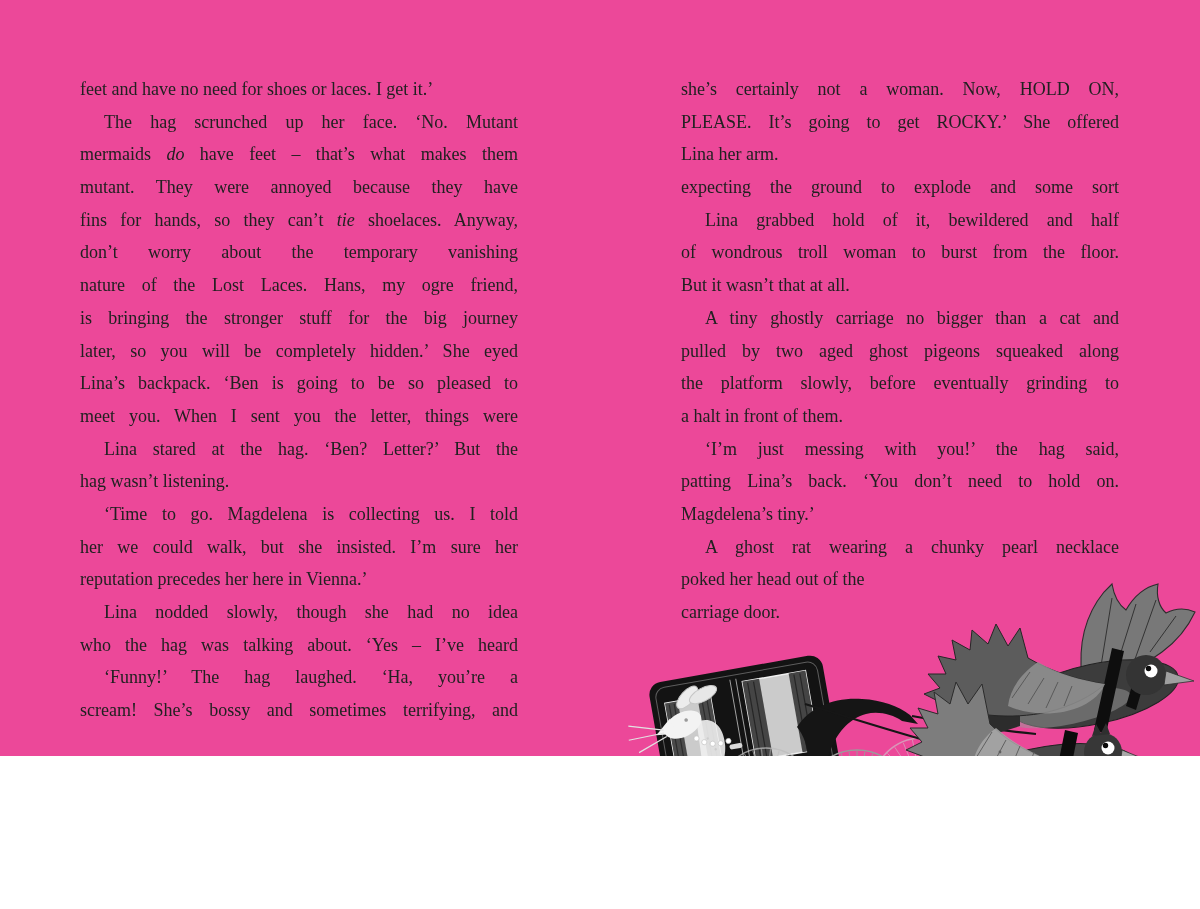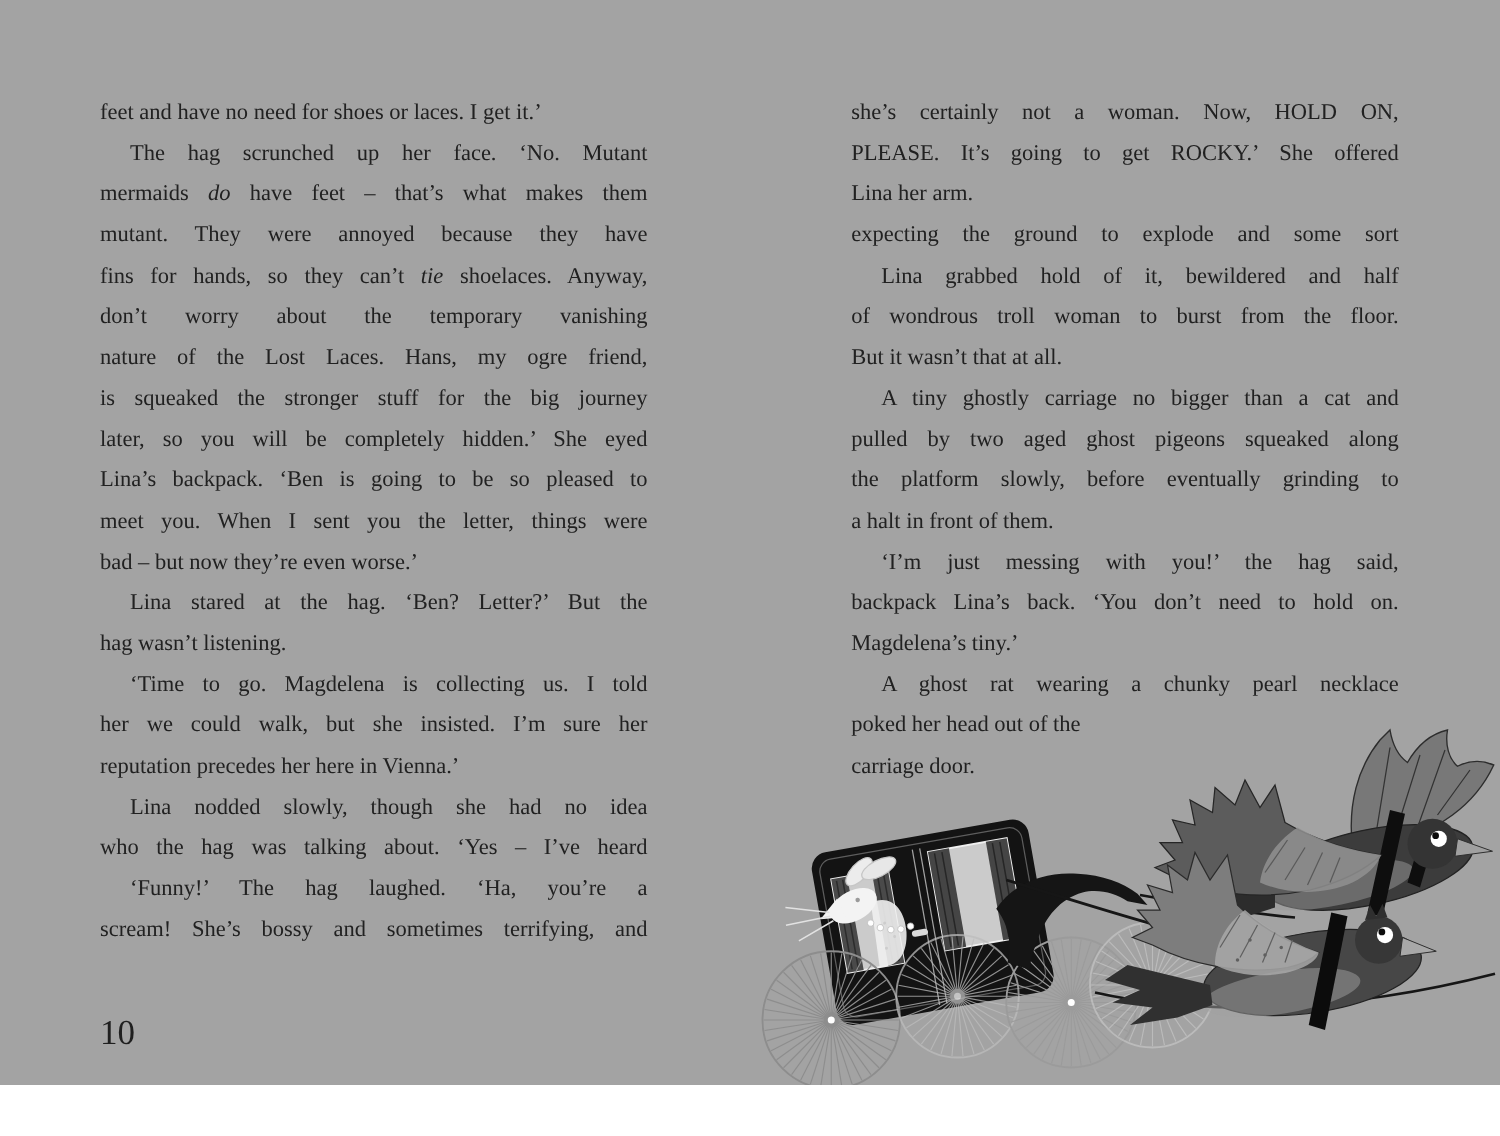--- a/index.html
+++ b/index.html
@@ -1,16 +1,16 @@
 <!DOCTYPE html>
 <html><head>
 <meta charset="utf-8">
 <style>
   html,body{margin:0;padding:0;background:#ffffff;}
-  .spread{position:relative;width:1200px;height:868px;background:#a3a3a3;overflow:hidden;
+  .spread{position:relative;width:1200px;height:756px;background:#ec4899;overflow:hidden;
           font-family:"Liberation Serif","DejaVu Serif",serif;color:#212121;}
   .page{position:absolute;top:73px;width:438px;}
   .page.left{left:80px;}
   .page.right{left:681px;}
   .line{display:block;line-height:32.7px;height:32.7px;font-size:18px;
         text-align:justify;text-align-last:justify;white-space:normal;}
   .line.ragged{text-align:left;text-align-last:auto;}
   .line.indent{text-indent:24px;}
   .line i{font-style:italic;}
   .page-number{margin-top:52px;font-size:28px;color:#1f1f1f;}
@@ -23,25 +23,24 @@
 
   <div class="page left">
     <div class="page-text">
         <div class="line ragged">feet and have no need for shoes or laces. I get it.’</div>
         <div class="line indent">The hag scrunched up her face. ‘No. Mutant</div>
         <div class="line">mermaids <i>do</i> have feet – that’s what makes them</div>
         <div class="line">mutant. They were annoyed because they have</div>
         <div class="line">fins for hands, so they can’t <i>tie</i> shoelaces. Anyway,</div>
         <div class="line">don’t worry about the temporary vanishing</div>
         <div class="line">nature of the Lost Laces. Hans, my ogre friend,</div>
-        <div class="line">is squeaked the stronger stuff for the big journey</div>
+        <div class="line">is bringing the stronger stuff for the big journey</div>
         <div class="line">later, so you will be completely hidden.’ She eyed</div>
         <div class="line">Lina’s backpack. ‘Ben is going to be so pleased to</div>
         <div class="line">meet you. When I sent you the letter, things were</div>
-        <div class="line ragged">bad – but now they’re even worse.’</div>
         <div class="line indent">Lina stared at the hag. ‘Ben? Letter?’ But the</div>
         <div class="line ragged">hag wasn’t listening.</div>
         <div class="line indent">‘Time to go. Magdelena is collecting us. I told</div>
         <div class="line">her we could walk, but she insisted. I’m sure her</div>
         <div class="line ragged">reputation precedes her here in Vienna.’</div>
         <div class="line indent">Lina nodded slowly, though she had no idea</div>
         <div class="line">who the hag was talking about. ‘Yes – I’ve heard</div>
         <div class="line indent">‘Funny!’ The hag laughed. ‘Ha, you’re a</div>
         <div class="line">scream! She’s bossy and sometimes terrifying, and</div>
       </div>
@@ -55,21 +54,21 @@
         <div class="line ragged">Lina her arm.</div>
         <div class="line">expecting the ground to explode and some sort</div>
         <div class="line indent">Lina grabbed hold of it, bewildered and half</div>
         <div class="line">of wondrous troll woman to burst from the floor.</div>
         <div class="line ragged">But it wasn’t that at all.</div>
         <div class="line indent">A tiny ghostly carriage no bigger than a cat and</div>
         <div class="line">pulled by two aged ghost pigeons squeaked along</div>
         <div class="line">the platform slowly, before eventually grinding to</div>
         <div class="line ragged">a halt in front of them.</div>
         <div class="line indent">‘I’m just messing with you!’ the hag said,</div>
-        <div class="line">backpack Lina’s back. ‘You don’t need to hold on.</div>
+        <div class="line">patting Lina’s back. ‘You don’t need to hold on.</div>
         <div class="line ragged">Magdelena’s tiny.’</div>
         <div class="line indent">A ghost rat wearing a chunky pearl necklace</div>
         <div class="line ragged">poked her head out of the</div>
         <div class="line ragged">carriage door.</div>
       </div>
   </div>
 
   <svg class="illo" viewBox="0 0 600 327">
 
     <g transform="rotate(-10 145 155)">

